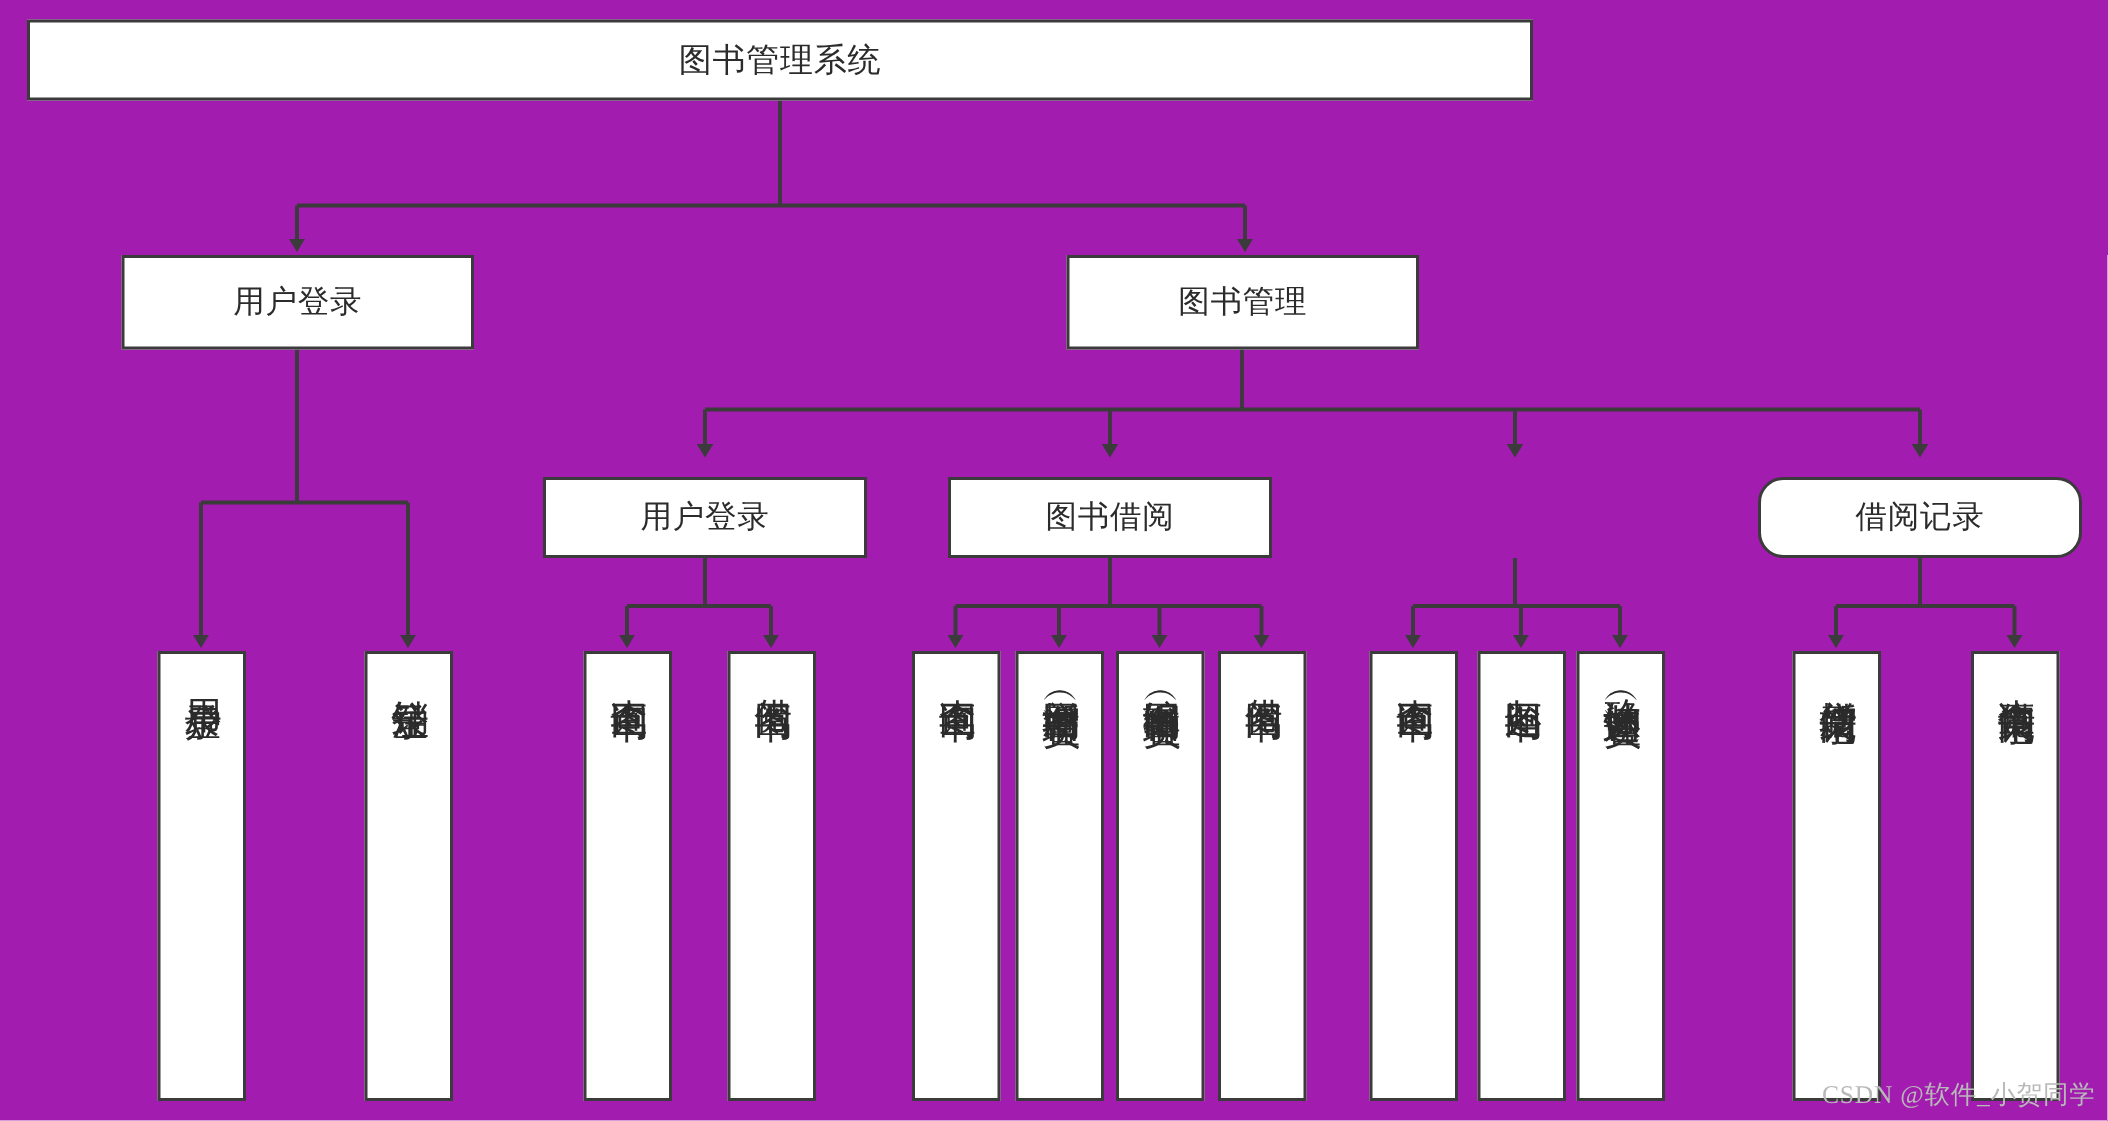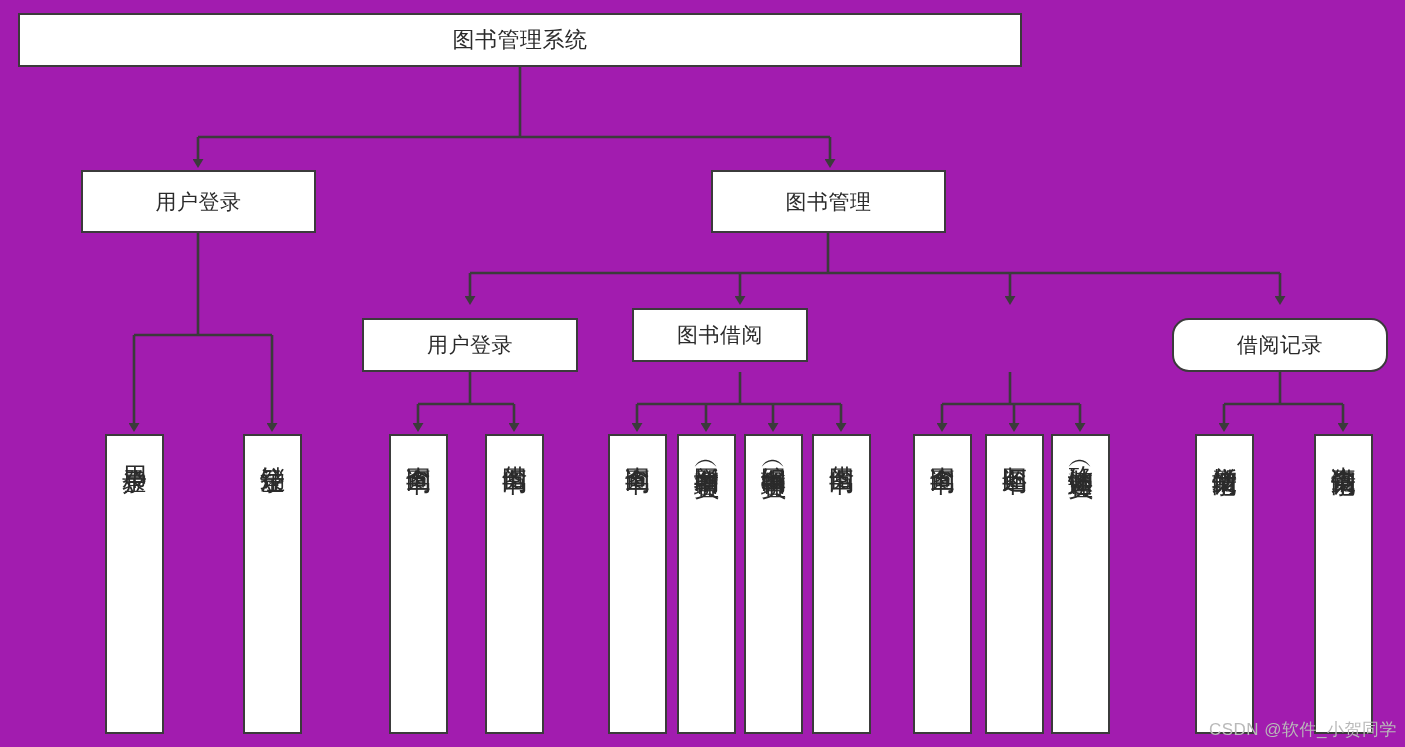--- a/index.html
+++ b/index.html
@@ -58,20 +58,21 @@
     white-space: nowrap;
   }
   .watermark {
     position: absolute;
     right: 8px;
     bottom: 6px;
     font-size: 17px;
     color: #b9b9b9;
     white-space: nowrap;
     letter-spacing: 0.5px;
+    font-family: Liberation Serif, serif;
   }
 </style>
 </head>
 <body>
 
 <div id="diagram-root">
 
   <svg id="edges" viewBox="0 0 1405 747">
     <defs>
       <marker id="arrow" markerWidth="9" markerHeight="11" refX="1" refY="5.5" orient="auto" markerUnits="userSpaceOnUse">
@@ -129,21 +130,21 @@
   <div class="node node-h" style="left:81px; top:170px; width:235px; height:63px;">
     <span class="label">用户登录</span>
   </div>
   <div class="node node-h" style="left:711px; top:170px; width:235px; height:63px;">
     <span class="label">图书管理</span>
   </div>
 
   <div class="node node-h" style="left:362px; top:318px; width:216px; height:54px;">
     <span class="label">用户登录</span>
   </div>
-  <div class="node node-h" style="left:632px; top:308px; width:176px; height:54px;">
+  <div class="node node-h" style="left:632px; top:318px; width:216px; height:54px;">
     <span class="label">图书借阅</span>
   </div>
   <div class="node node-h" style="left:1172px; top:318px; width:216px; height:54px;border-radius:17px;">
     <span class="label">借阅记录</span>
   </div>
 
   <div class="node node-v" style="left:105px; top:434px; width:59px; height:300px;">
     <span class="label">用户登录</span>
   </div>
   <div class="node node-v" style="left:243px; top:434px; width:59px; height:300px;">

